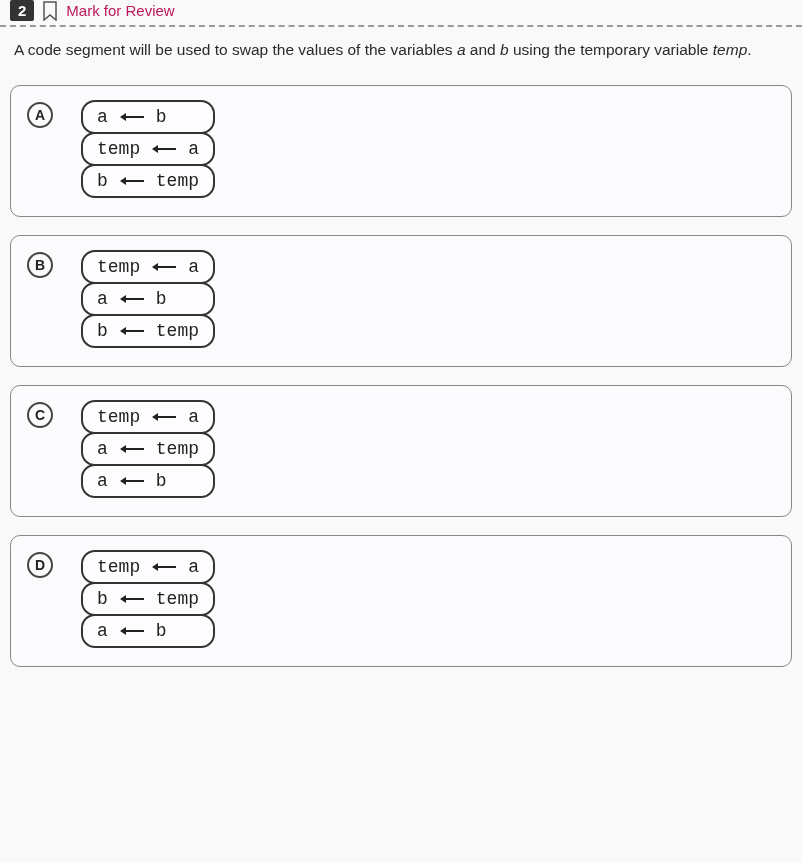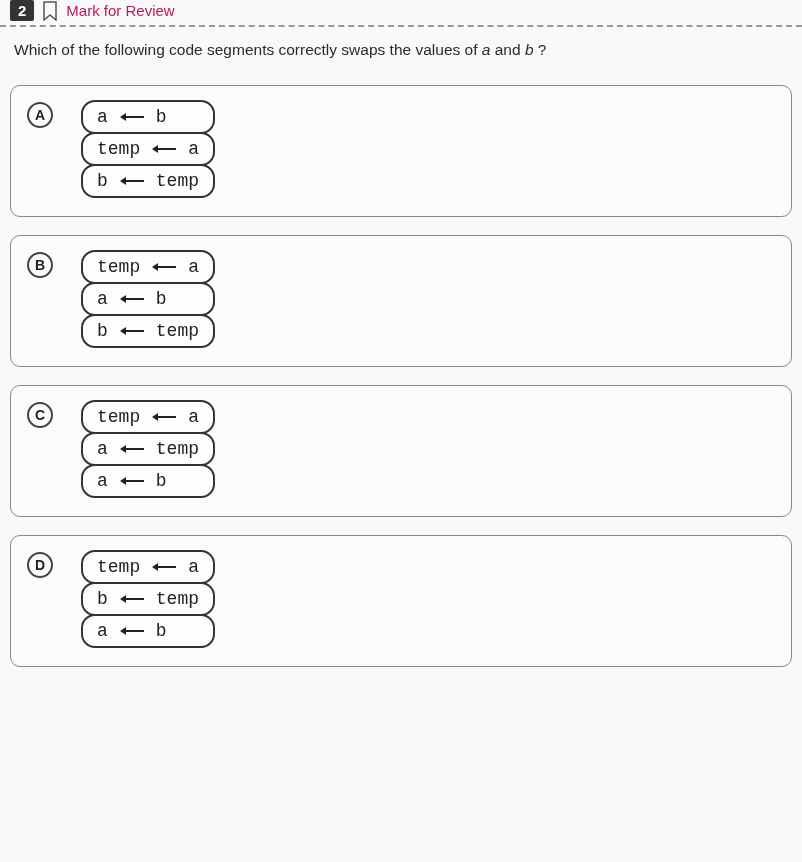--- a/index.html
+++ b/index.html
@@ -101,21 +101,21 @@
 <div class="top-bar">
   <div class="q-number">2</div>
   <svg class="bookmark-icon" viewBox="0 0 16 20">
     <path d="M2 1 h12 v18 l-6 -5 l-6 5 z" fill="none" stroke="#555" stroke-width="1.5"></path>
   </svg>
   <span class="mark-label">Mark for Review</span>
 </div>
 
 <div class="prompt">
   <p>
-    <span>Which of the following code segments correctly swaps the values of </span><span class="italic">a</span><span> and </span><span class="italic">b</span><span> ?</span>
+    <span>A code segment will be used to swap the values of the variables </span><span class="italic">a</span><span> and </span><span class="italic">b</span><span> using the temporary variable </span><span class="italic">temp</span><span>.</span>
   </p>
 </div>
 
 <div class="options">
 
   <div class="option">
     <div class="option-letter">A</div>
     <div class="code-stack">
       <div class="code-row">
         <span class="var">a</span>

